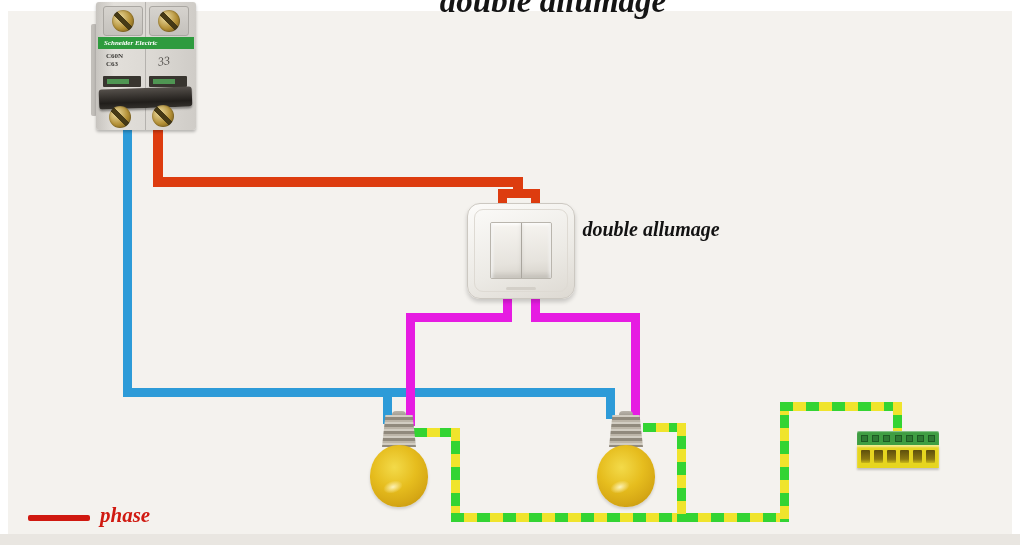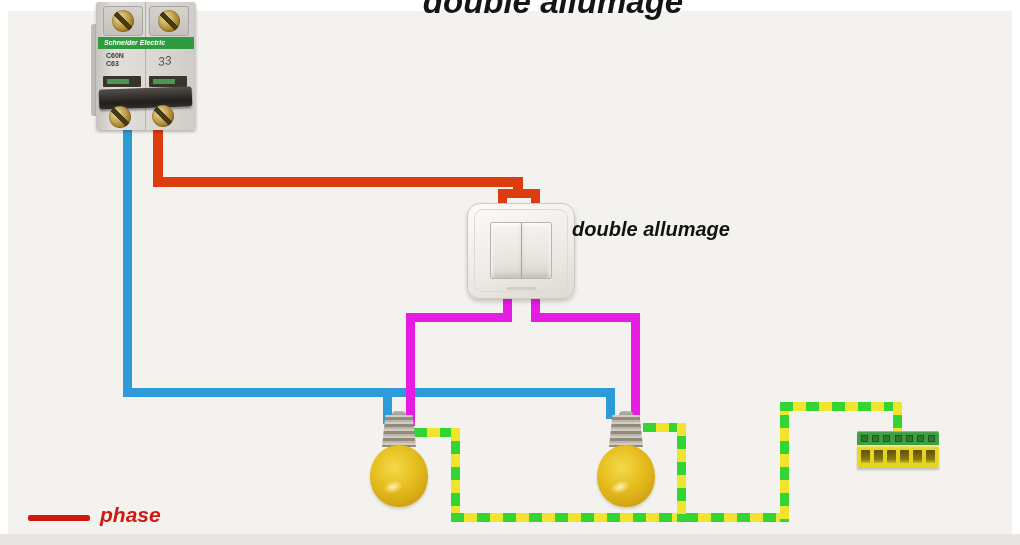--- a/index.html
+++ b/index.html
@@ -1,19 +1,19 @@
 <!DOCTYPE html>
 <html style="--c-background: #f4f2ee; --c-phase: #dd3c0f; --c-neutral: #2d9bd8; --c-switched: #e61ce2; --c-earth_green: #33d433; --c-earth_yellow: #f0e42c; --c-legend_red: #d01910; --c-bulb: #e6bd1e; --c-breaker_green: #2e9b3e; --c-terminal_green: #3f9e42; --c-terminal_yellow: #e6d51f;"><head>
 <meta charset="utf-8">
 <style>
   html,body{margin:0;padding:0;background:#fff;}
   .canvas{
     position:relative;width:1020px;height:545px;overflow:hidden;
     background:var(--c-background,#f4f2ee);
-    font-family:Liberation Sans, sans-serif;
+    font-family:Liberation Serif, serif;
   }
   .edge{position:absolute;background:#fff;}
   .edge.top{left:0;top:0;width:1020px;height:11px;}
   .edge.left{left:0;top:0;width:8px;height:545px;}
   .edge.right{left:1012px;top:0;width:8px;height:545px;}
   .bottom-strip{position:absolute;left:0;top:534px;width:1020px;height:11px;background:#e9e6e1;}
 
   .main-title{
     position:absolute;top:-15px;left:408px;width:290px;text-align:center;
     font-size:33px;line-height:33px;font-weight:bold;font-style:italic;color:#151515;

